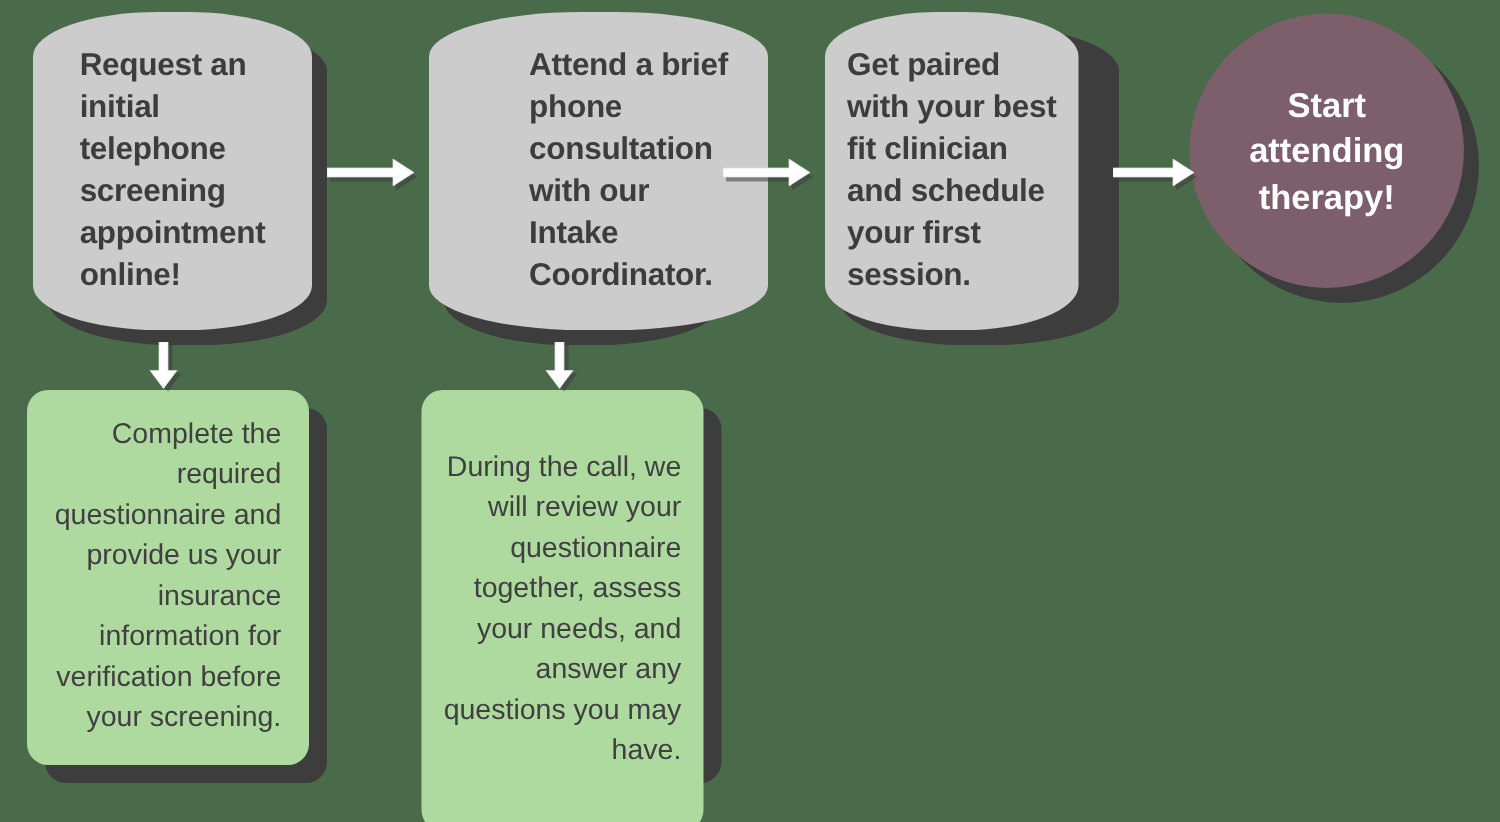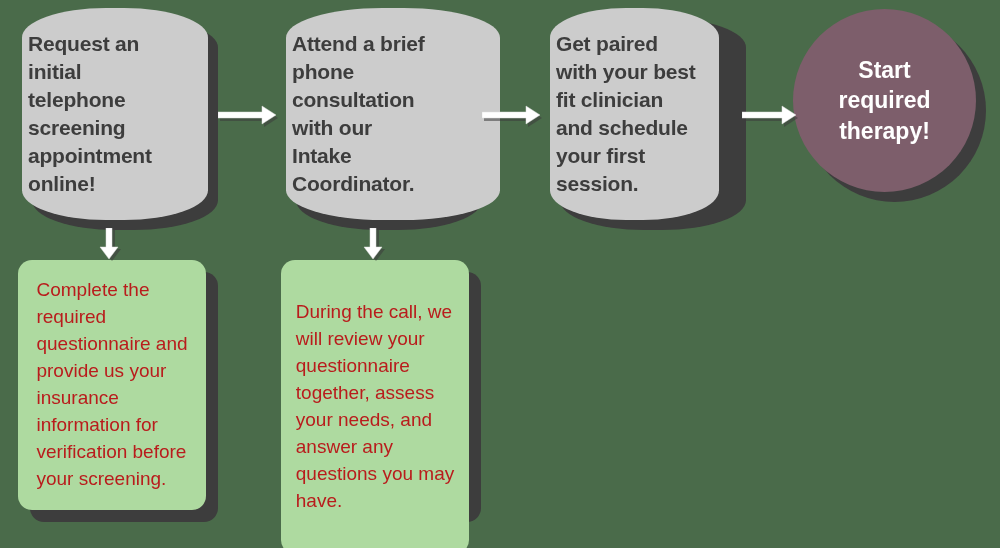--- a/index.html
+++ b/index.html
@@ -24,21 +24,21 @@
     background: #3d3d3d;
     z-index: 1;
   }
 
   .node-body {
     position: absolute;
     background: #cccccc;
     z-index: 2;
     display: flex;
     align-items: center;
-    justify-content: flex-start;
+    justify-content: center;
   }
 
   
   .barrel {
     border-radius: 45% / 14%;
   }
 
   .node-text {
     color: #3d3d3d;
     font-weight: bold;
@@ -85,25 +85,25 @@
   .gbox-body {
     position: absolute;
     background: #aedaa0;
     border-radius: 14px;
     z-index: 2;
     display: flex;
     align-items: center;
     justify-content: center;
   }
   .gbox-text {
-    color: #b91c1c;
+    color: #404040;
     font-weight: normal;
     font-size: 19px;
     line-height: 1.42;
-    text-align: left;
+    text-align: right;
     padding: 0 8px;
     white-space: pre-line;
   }
 
   
   .arrow {
     position: absolute;
     z-index: 4;
   }
   .arrow svg { display: block; }
@@ -117,21 +117,21 @@
   <div class="node-body barrel" style="left:22px; top:8px; width:186px; height:212px;">
     <div class="node-text">Request an
 initial
 telephone
 screening
 appointment
 online!</div>
   </div>
 
   <div class="node-shadow barrel" style="left:296px; top:18px; width:186px; height:212px;"></div>
-  <div class="node-body barrel" style="left:286px; top:8px; width:214px; height:212px;">
+  <div class="node-body barrel" style="left:286px; top:8px; width:186px; height:212px;padding-left:40px;">
     <div class="node-text">Attend a brief
 phone
 consultation
 with our
 Intake
 Coordinator.</div>
   </div>
 
   <div class="node-shadow barrel" style="left:560px; top:18px; width:186px; height:212px;"></div>
   <div class="node-body barrel" style="left:550px; top:8px; width:169px; height:212px;">
@@ -139,21 +139,21 @@
 with your best
 fit clinician
 and schedule
 your first
 session.</div>
   </div>
 
   <div class="circle-shadow" style="left:803px; top:19px; width:183px; height:183px;"></div>
   <div class="circle-body" style="left:793px; top:9px; width:183px; height:183px;">
     <div class="circle-text">Start
-required
+attending
 therapy!</div>
   </div>
 
   <div class="gbox-shadow" style="left:30px; top:272px; width:188px; height:250px;"></div>
   <div class="gbox-body" style="left:18px; top:260px; width:188px; height:250px;">
     <div class="gbox-text">Complete the
 required
 questionnaire and
 provide us your
 insurance

